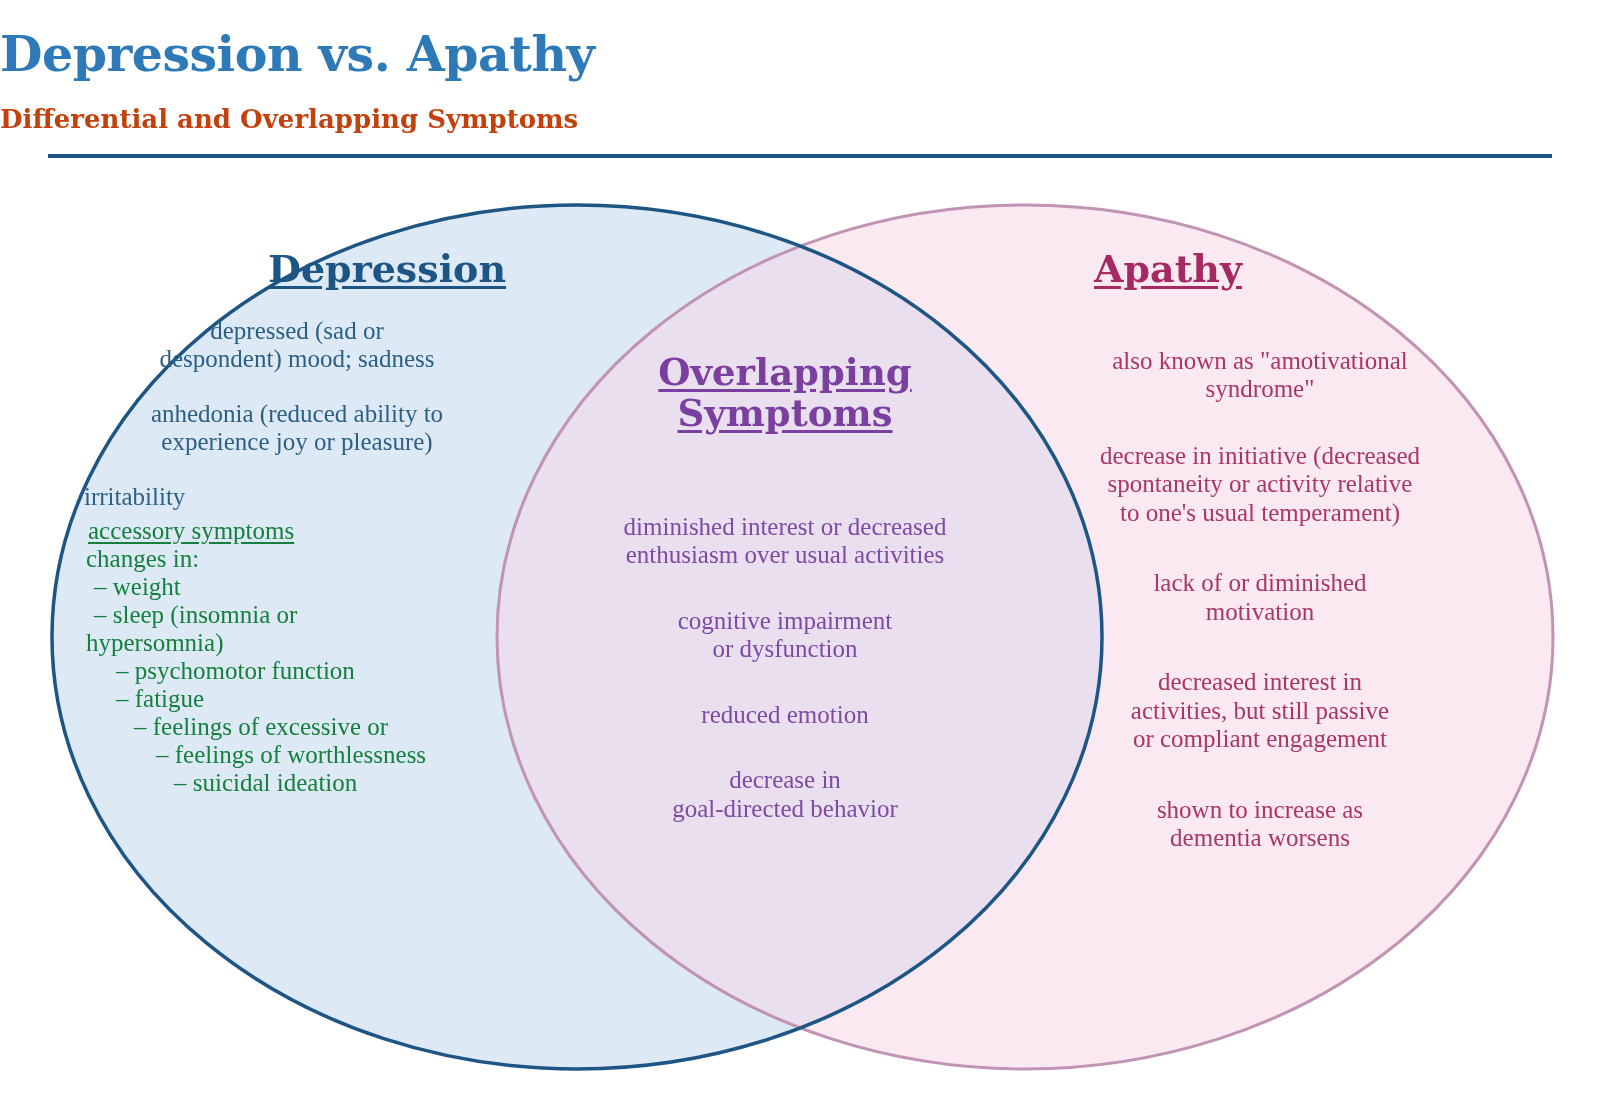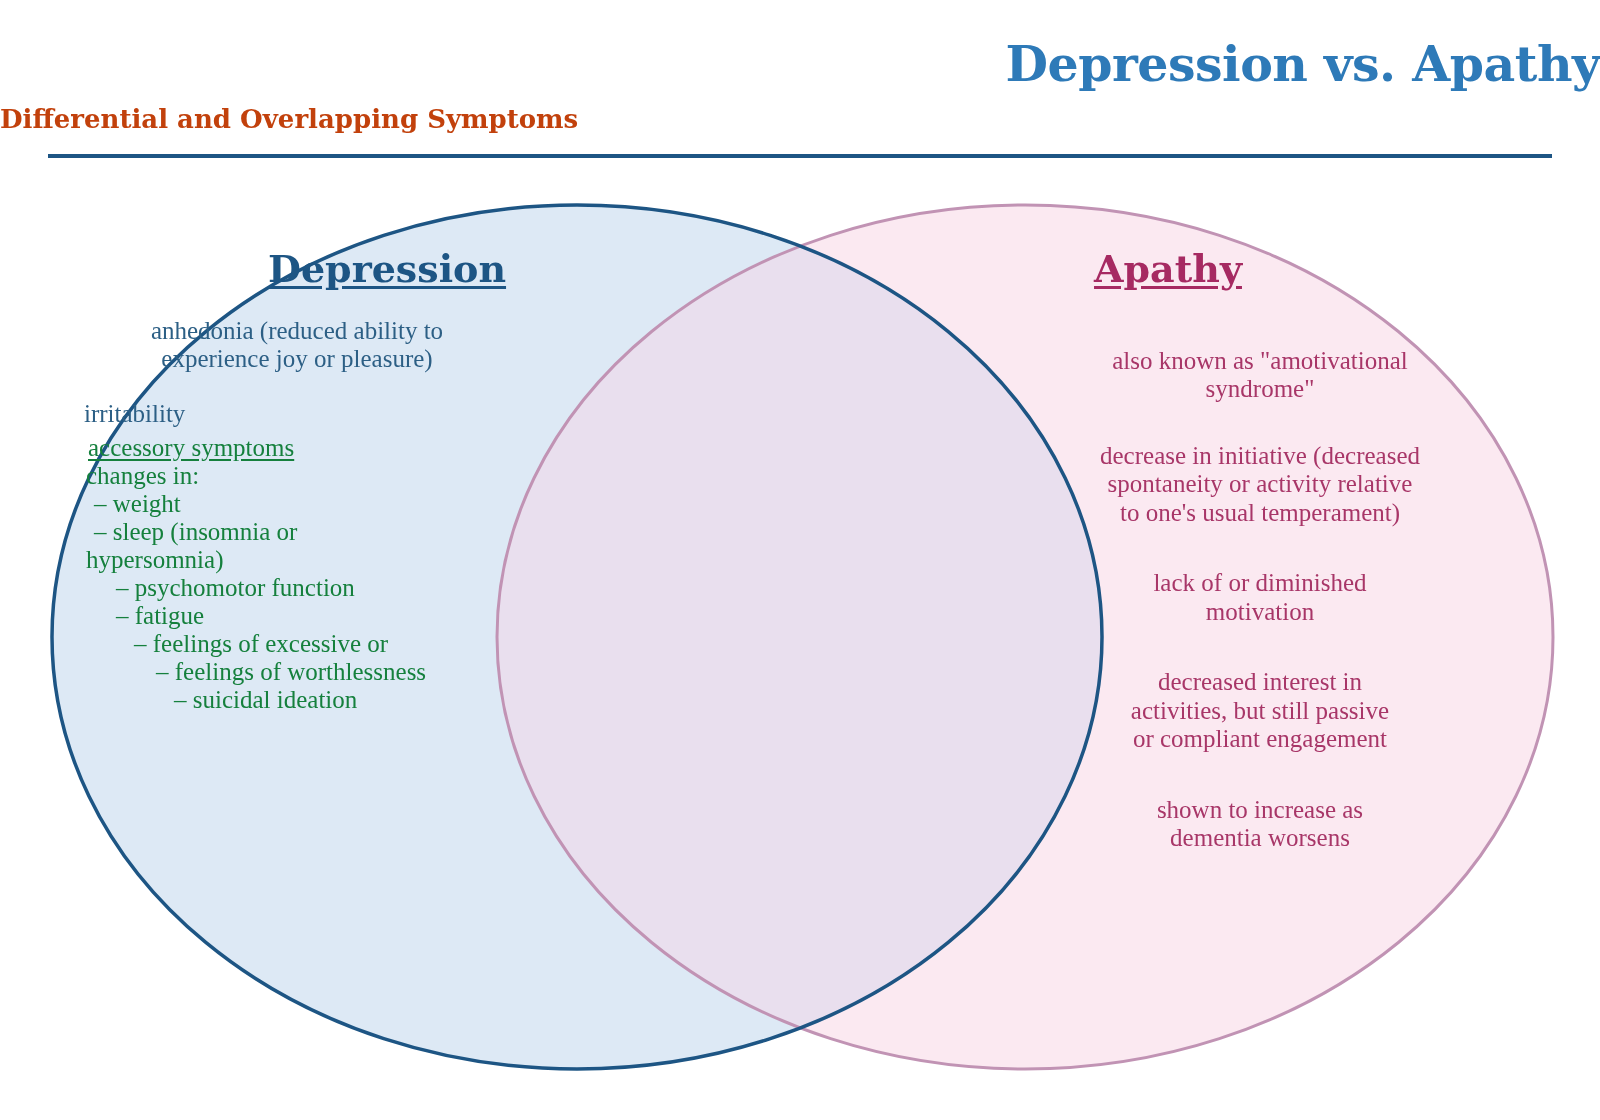--- a/index.html
+++ b/index.html
@@ -18,24 +18,24 @@
   
   #header {
     position: absolute;
     left: 0;
     top: 0;
     width: 1600px;
     height: 160px;
   }
   #main-title {
     position: absolute;
-    top: 35px;
-    left: 0;
-    width: 1600px;
-    text-align: right;
+    top: 25px;
+    left: 0;
+    width: 1600px;
+    text-align: left;
     font-family: "DejaVu Serif", "Liberation Serif", serif;
     font-weight: bold;
     font-size: 49px;
     letter-spacing: -0.5px;
     color: #2e7ab8;
     white-space: nowrap;
   }
   #subtitle {
     position: absolute;
     top: 104px;
@@ -196,40 +196,48 @@
 
     <ellipse cx="1025" cy="637" rx="528" ry="432" fill="none" stroke="#c193b4" stroke-width="3"></ellipse>
 
     <ellipse cx="577" cy="637" rx="525" ry="432" fill="none" stroke="#1d5584" stroke-width="3.5"></ellipse>
   </svg>
 
   <div class="col" id="left-col">
     <div class="heading" id="left-heading">Depression</div>
 
     <div class="body-list" id="left-body">
+      <div class="item">depressed (sad or<br>despondent) mood; sadness</div>
       <div class="item">anhedonia (reduced ability to<br>experience joy or pleasure)</div>
       <div class="item" style="text-align:left; padding-left:22px;">irritability</div>
     </div>
 
     <div id="accessory-block">
       <div id="accessory-title">accessory symptoms</div>
       <div class="acc-line acc-l0">changes in:</div>
       <div class="acc-line acc-l1">– weight</div>
       <div class="acc-line acc-l1">– sleep (insomnia or</div>
       <div class="acc-line acc-l0">hypersomnia)</div>
       <div class="acc-line acc-l2">– psychomotor function</div>
       <div class="acc-line acc-l2">– fatigue</div>
       <div class="acc-line acc-l3">– feelings of excessive or</div>
       <div class="acc-line acc-l4">– feelings of worthlessness</div>
       <div class="acc-line acc-l5">– suicidal ideation</div>
     </div>
   </div>
 
   <div class="col" id="center-col">
-
+    <div class="heading" id="center-heading">Overlapping<br>Symptoms</div>
+
+    <div class="body-list" id="center-body">
+      <div class="item">diminished interest or decreased<br>enthusiasm over usual activities</div>
+      <div class="item">cognitive impairment<br>or dysfunction</div>
+      <div class="item">reduced emotion</div>
+      <div class="item">decrease in<br>goal-directed behavior</div>
+    </div>
   </div>
 
   <div class="col" id="right-col">
     <div class="heading" id="right-heading">Apathy</div>
 
     <div class="body-list" id="right-body">
       <div class="item tight">also known as "amotivational<br>syndrome"</div>
       <div class="item">decrease in initiative (decreased<br>spontaneity or activity relative<br>to one's usual temperament)</div>
       <div class="item">lack of or diminished<br>motivation</div>
       <div class="item">decreased interest in<br>activities,  but still passive<br>or compliant engagement</div>

